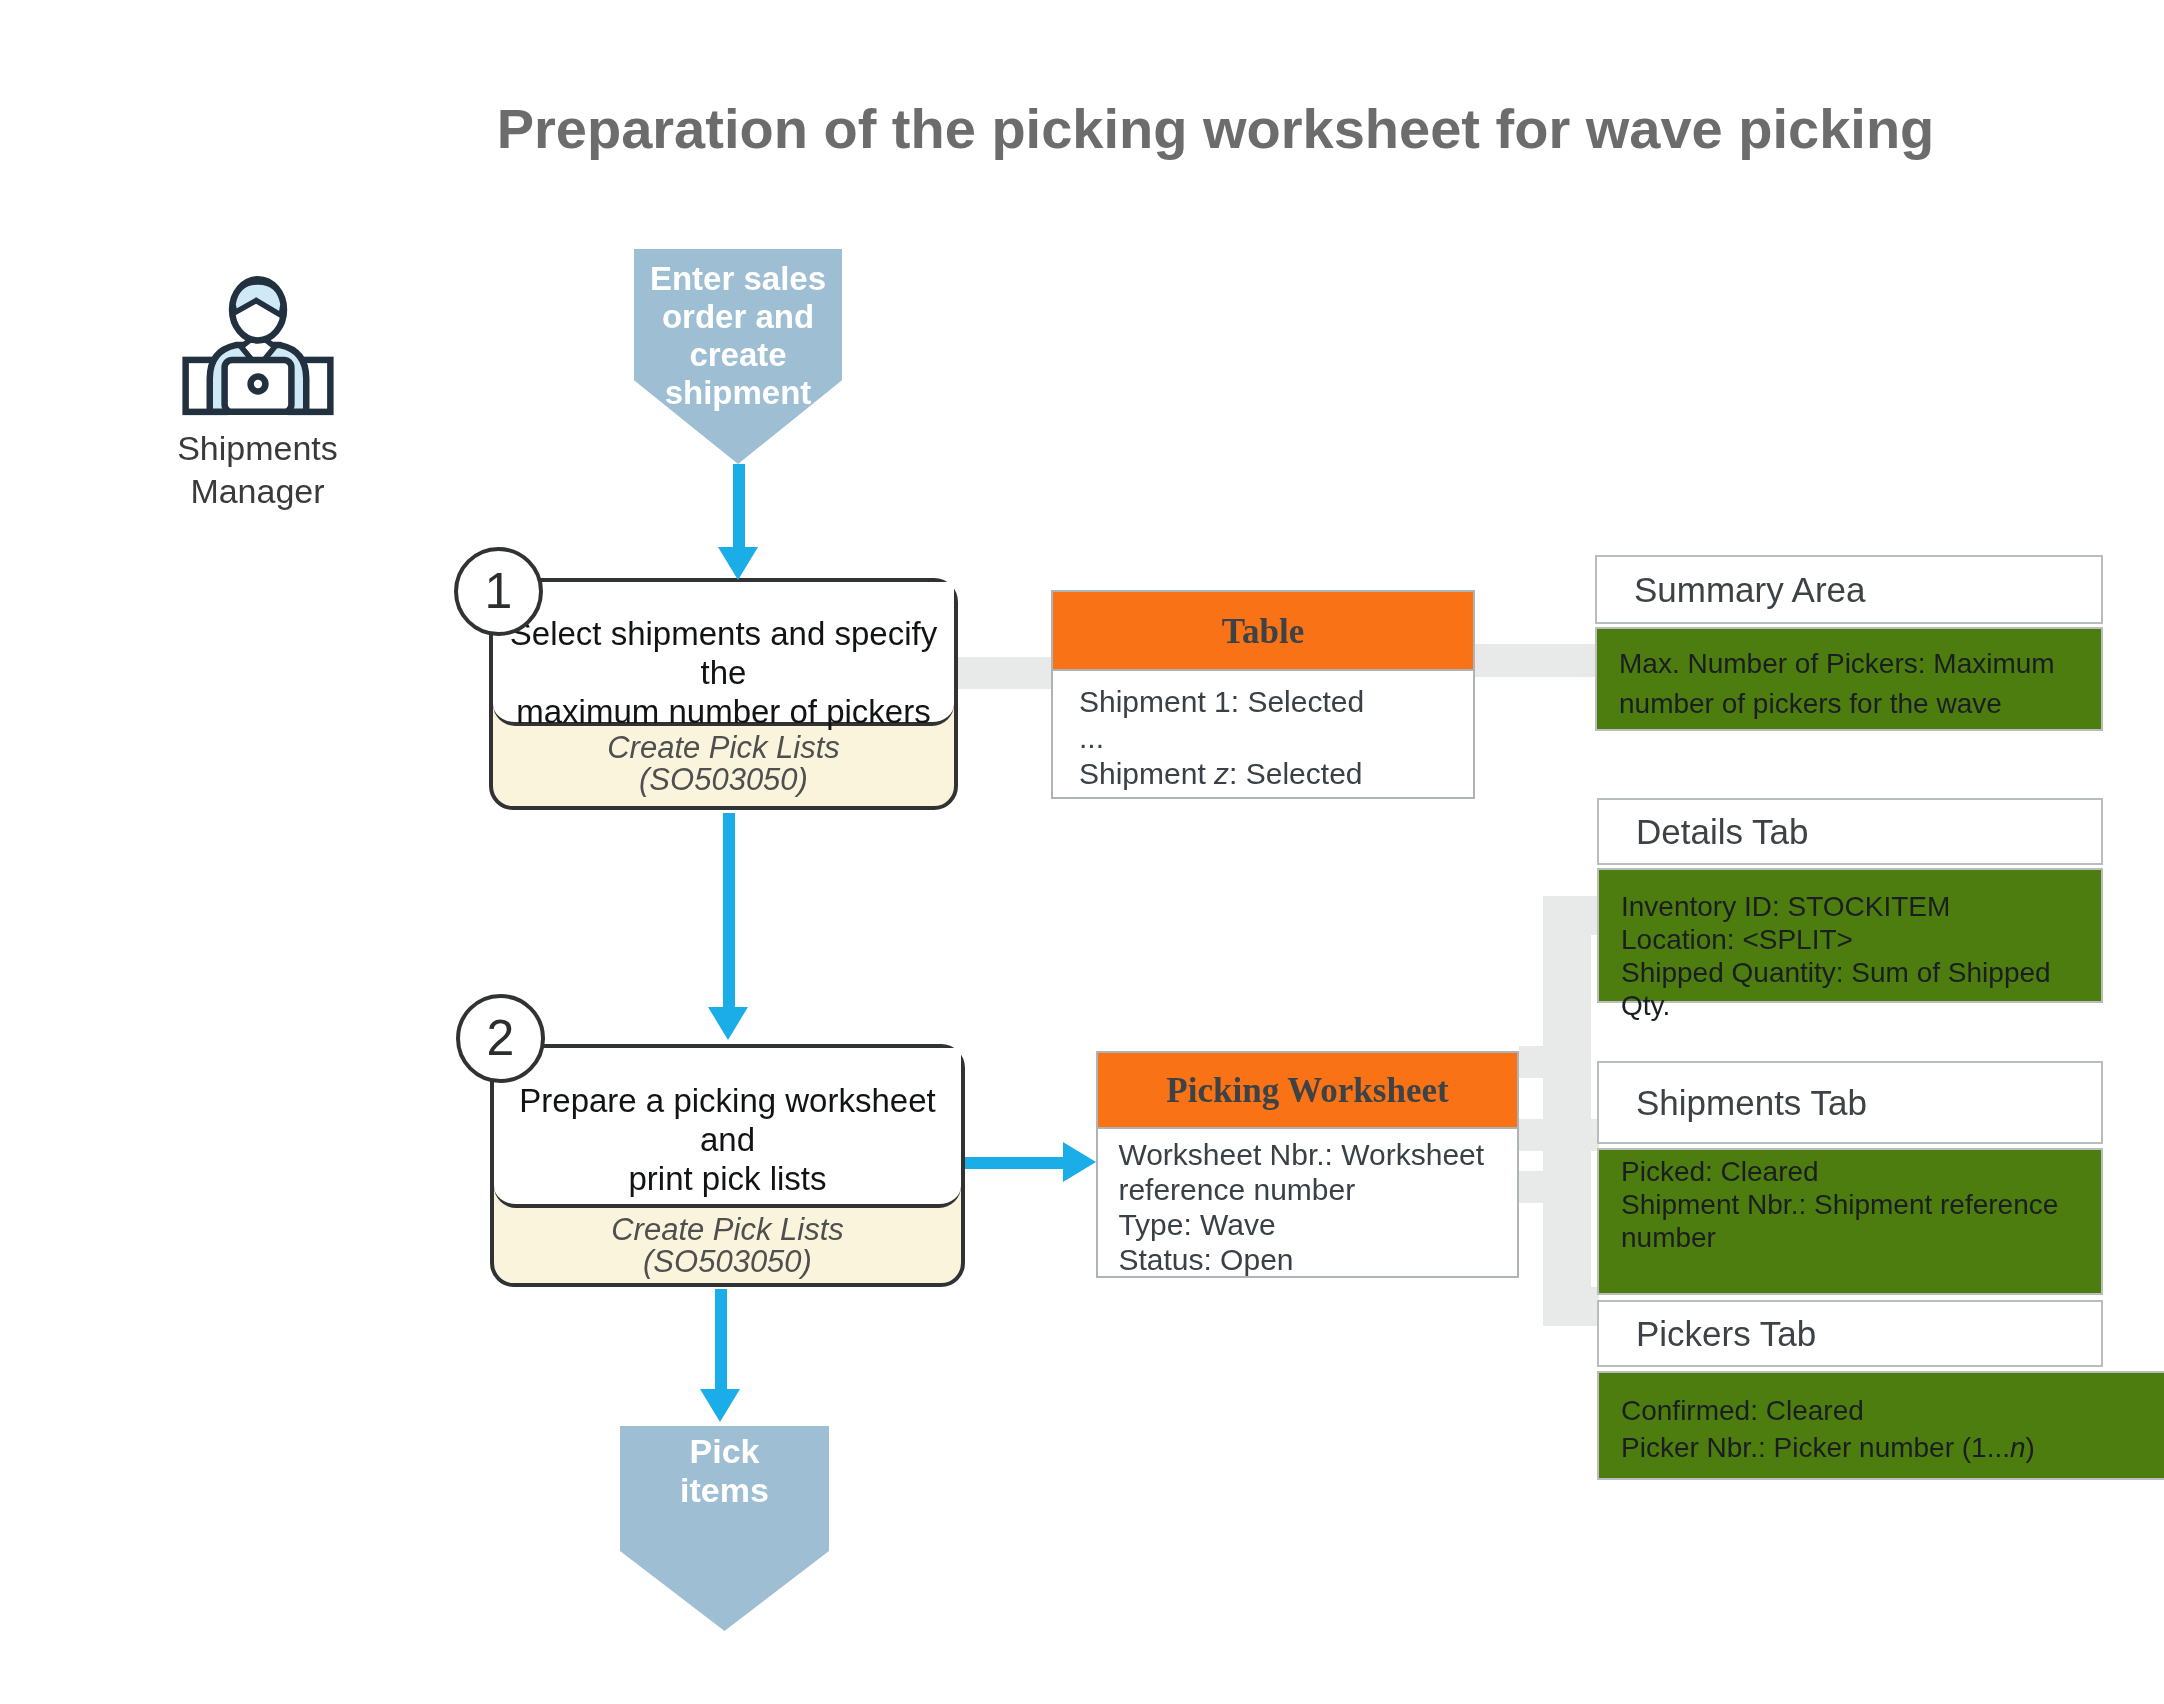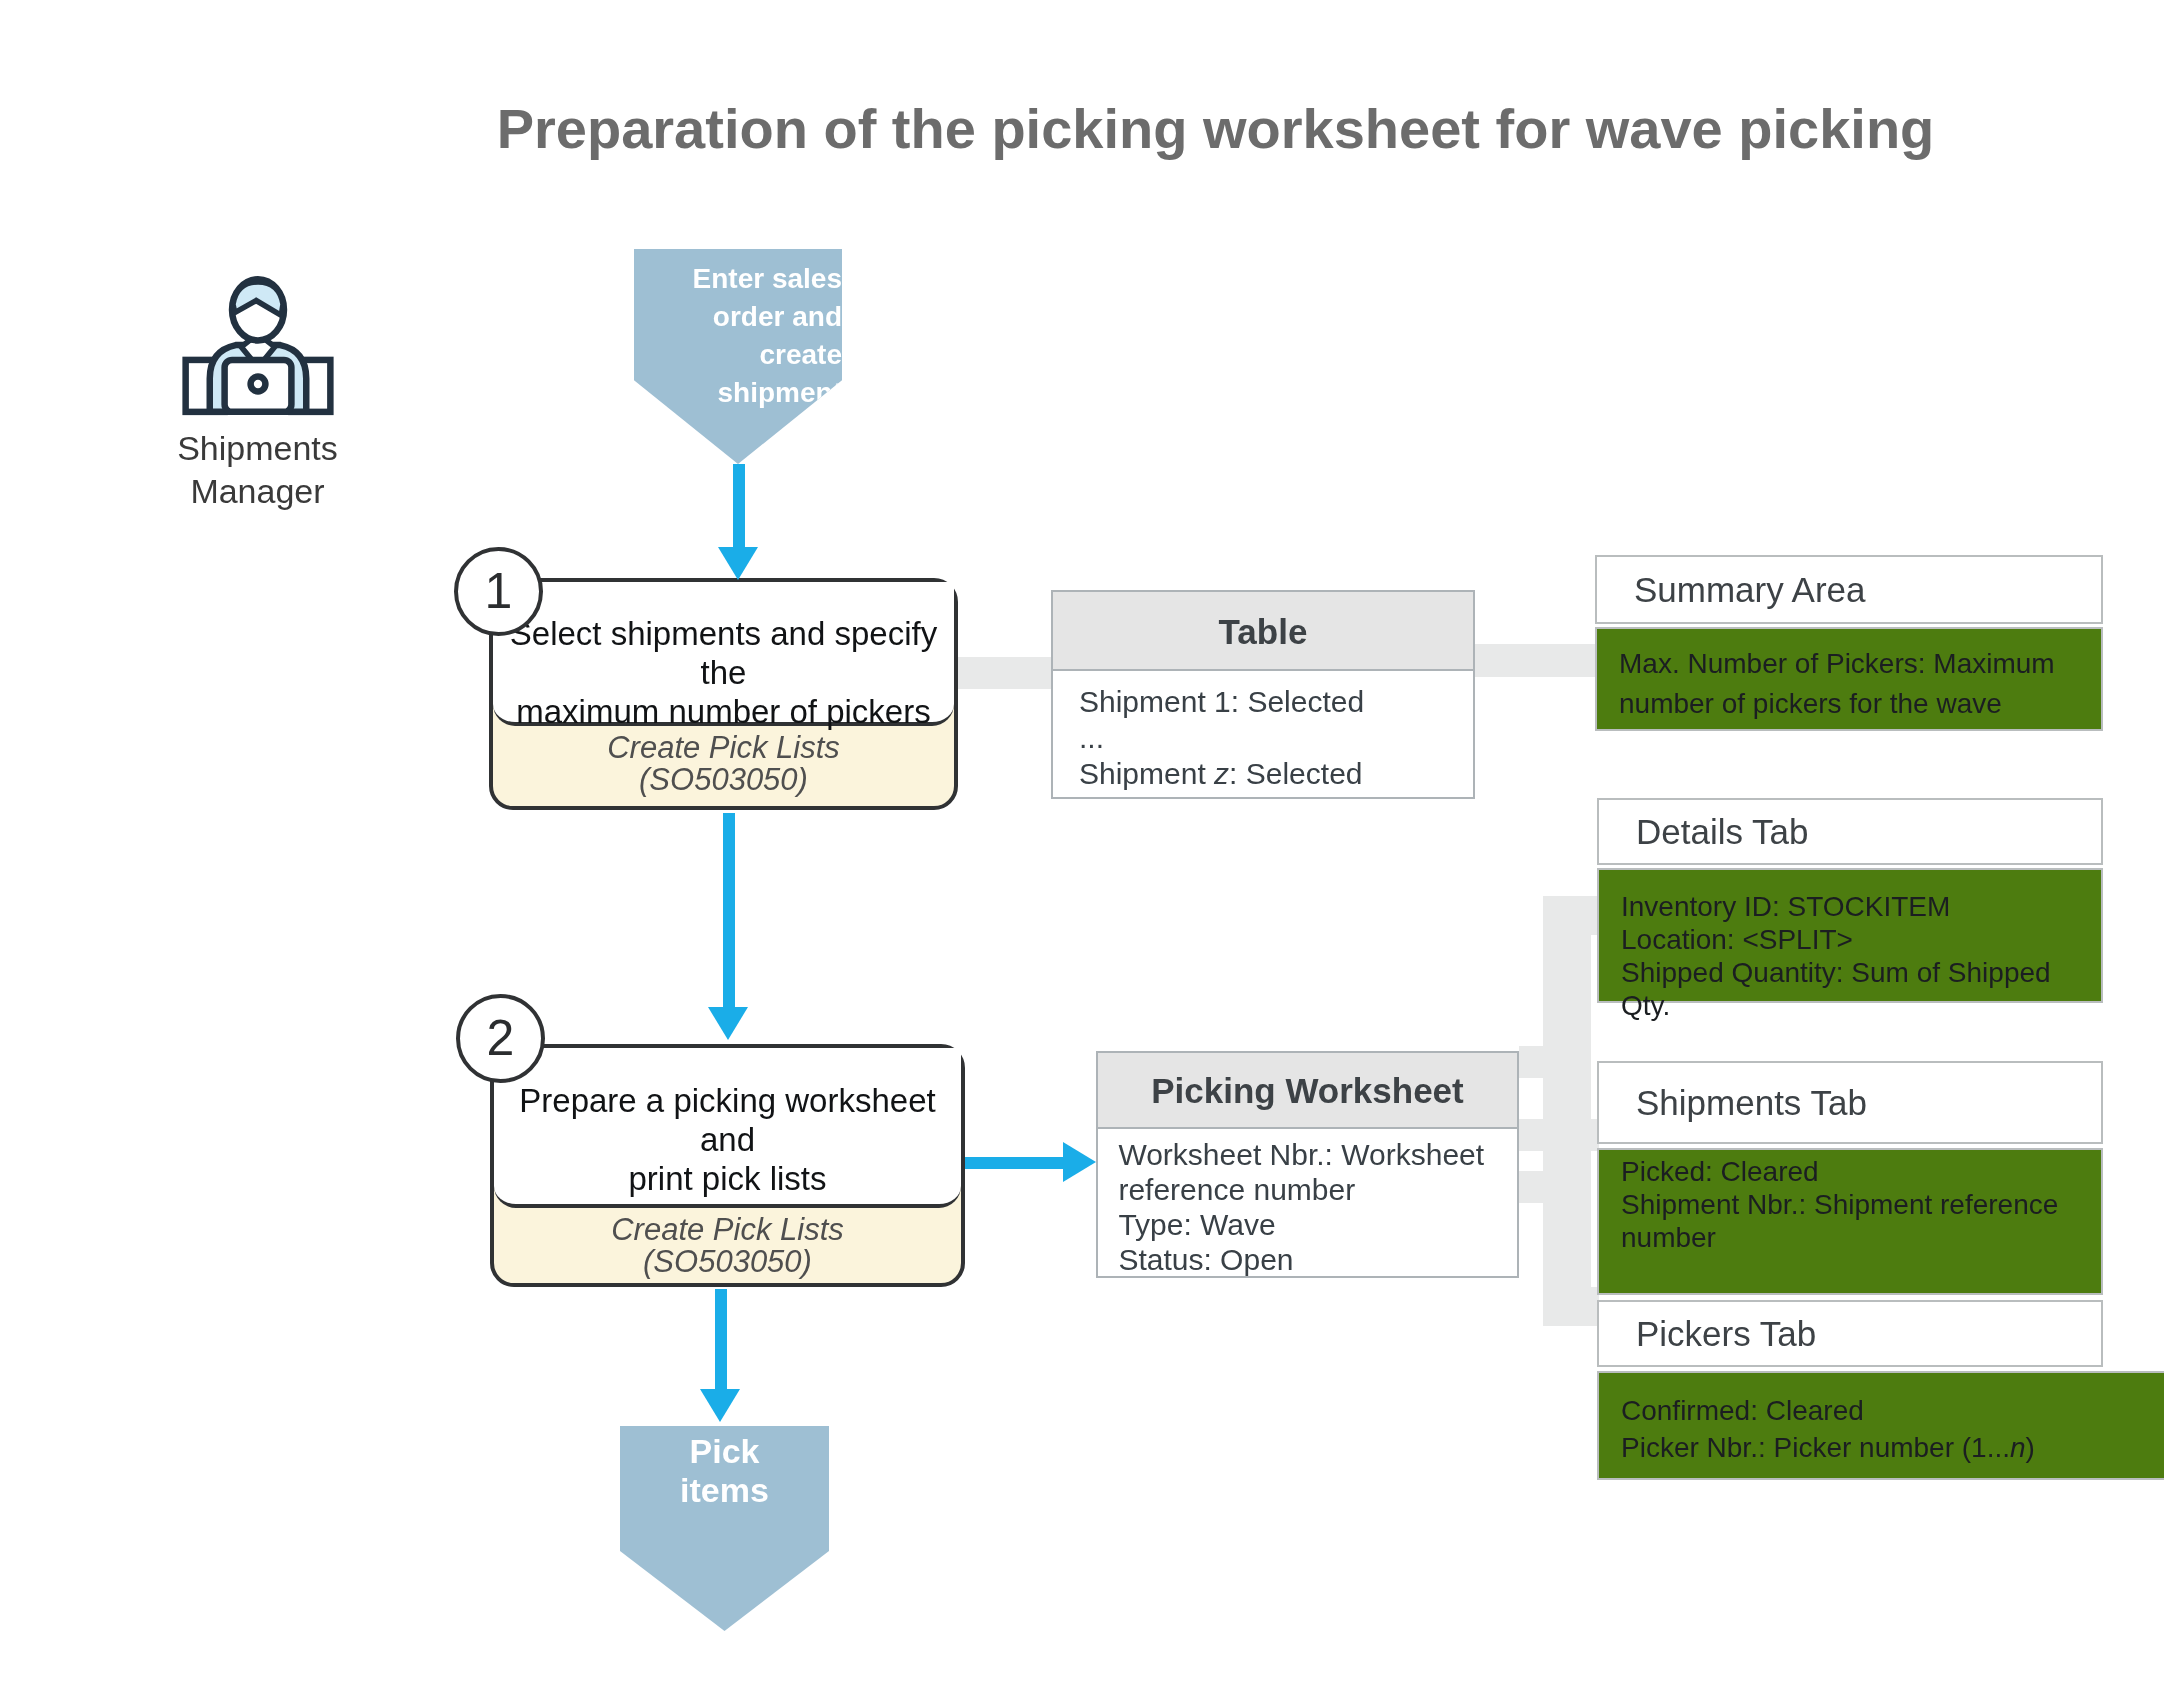--- a/index.html
+++ b/index.html
@@ -20,21 +20,21 @@
   .wm-label{
     left:109px; top:427px; width:297px; text-align:center;
     font-size:34px; color:#3a3a3a; line-height:43px;
   }
 
   
   .event{
     background:#9ebfd3; color:#ffffff; font-weight:bold; text-align:center;
     clip-path:polygon(0 0,100% 0,100% 61%,50% 100%,0 61%);
   }
-  .event-start{left:634px; top:249px; width:208px; height:215px; font-size:28px; line-height:38px; padding-top:11px; box-sizing:border-box;text-align:right;}
+  .event-start{left:634px; top:249px; width:208px; height:215px; font-size:33px; line-height:38px; padding-top:11px; box-sizing:border-box;}
   .event-end{left:620px; top:1426px; width:209px; height:205px; font-size:34px; line-height:39px; padding-top:5.6px; box-sizing:border-box;}
 
   
   .shaft-v{width:12px; background:#1aade8;}
   .shaft-h{height:12px; background:#1aade8;}
   .head-down{width:0; height:0; border-left:20.4px solid transparent; border-right:20.4px solid transparent; border-top:33px solid #1aade8;}
   .head-right{width:0; height:0; border-top:20.4px solid transparent; border-bottom:20.4px solid transparent; border-left:33px solid #1aade8;}
 
   
   .band{background:#e8e9e9;}
@@ -55,22 +55,22 @@
   }
   .step-circle{
     width:89px; height:89px; border-radius:50%; background:#ffffff;
     border:4.6px solid #303234; box-sizing:border-box; text-align:center;
     font-size:50px; color:#2b2d2f; line-height:80px; z-index:5;
   }
 
   
   .scrbox{background:#ffffff; border:2.8px solid #adb3b7; box-sizing:border-box; z-index:2;}
   .scrbox .hdr{
-    background:#e5e5e5; border-bottom:2.8px solid #adb3b7; text-align:center;
-    font-weight:bold; font-size:35px; color:#3d4246; box-sizing:border-box;
+    background:#f97316; border-bottom:2.8px solid #adb3b7; text-align:center;
+    font-weight:bold; font-size:35px; color:#3d4246; box-sizing:border-box;font-family:Liberation Serif, serif;
   }
   .scrbox .bdy{color:#394046; font-size:30px;}
 
   
   .info-hdr{
     background:#ffffff; border:2.8px solid #b9bdbe; box-sizing:border-box;
     font-weight:normal; font-size:35px; color:#3d4246; padding-left:37px;
   }
   .info-bdy{
     background:#4d7c0f; border:2.8px solid #b9bdbe; box-sizing:border-box;

